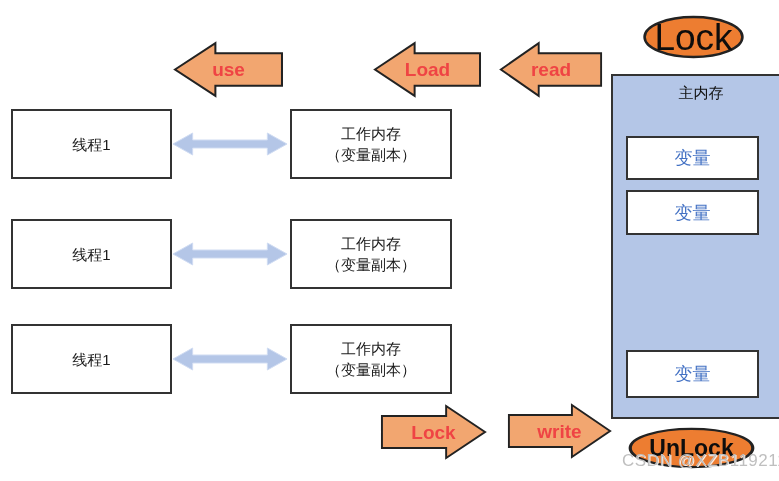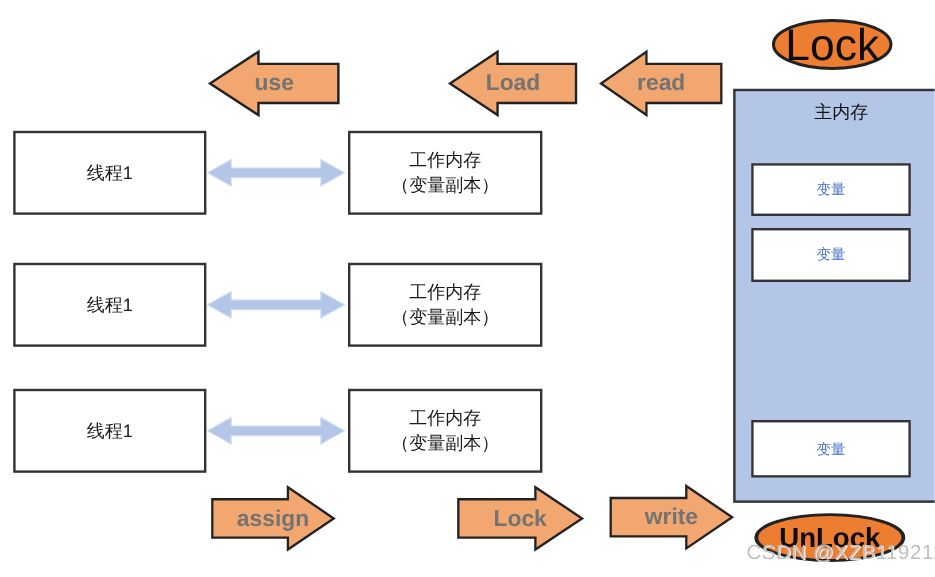--- a/index.html
+++ b/index.html
@@ -6,21 +6,21 @@
   .canvas{
     position:relative;width:779px;height:481px;background:#ffffff;overflow:hidden;
     font-family:"Liberation Sans","DejaVu Sans",sans-serif;
   }
   .abs{position:absolute;}
   svg.fit{position:absolute;left:0;top:0;width:100%;height:100%;display:block;}
 
   
   .block-arrow{display:flex;align-items:center;justify-content:center;}
   .block-arrow polygon{fill:var(--arrow-fill,#F2A670);stroke:var(--outline,#222222);stroke-width:2;stroke-linejoin:miter;}
-  .arrow-label{position:relative;z-index:2;font-weight:700;font-size:19px;color:#737373;line-height:1;}
+  .arrow-label{position:relative;z-index:2;font-weight:700;font-size:19px;color:#ef4444;line-height:1;}
 
   
   .ellipse{display:flex;align-items:center;justify-content:center;}
   .ellipse ellipse{fill:var(--ellipse-fill,#ED7D31);stroke:var(--outline,#222222);stroke-width:2.5;}
   .ellipse-label{position:relative;z-index:2;color:#0d0d0d;line-height:1;}
   .lock-label{font-size:37px;font-weight:400;}
   .unlock-label{font-size:23px;font-weight:700;}
 
   
   .box{
@@ -33,21 +33,21 @@
   .link-arrow polygon{fill:var(--link-fill,#B4C6E7);stroke:#cfdcf2;stroke-width:1;}
 
   
   .main-memory{
     background:var(--memory-fill,#B4C6E7);border:2px solid #333;box-sizing:border-box;
   }
   .mm-title{margin-top:8px;text-align:center;font-size:15px;color:#111;}
   .var-box{
     position:absolute;left:13px;width:133px;background:#fff;border:2px solid #333;box-sizing:border-box;
     display:flex;align-items:center;justify-content:center;
-    color:var(--variable-text,#4472C4);font-size:12px;
+    color:var(--variable-text,#4472C4);font-size:18px;
   }
 
   .watermark{
     font-size:17px;color:#bfbfbf;letter-spacing:0.5px;white-space:nowrap;z-index:5;
     text-shadow:1px 1px 0 rgba(255,255,255,0.85);
   }
 </style>
 </head>
 <body>
 
@@ -126,26 +126,20 @@
       <span>变量</span>
     </div>
     <div class="var-box" style="top:114px;height:45px">
       <span>变量</span>
     </div>
     <div class="var-box" style="top:274px;height:48px">
       <span>变量</span>
     </div>
   </div>
 
-  <div class="abs block-arrow" style="left:175px;top:402px;width:105px;height:60px">
-    <svg class="fit" viewBox="0 0 110 60" preserveAspectRatio="none">
-      <polygon points="108,30 68,4 68,14 2,14 2,46 68,46 68,56"></polygon>
-    </svg>
-    <span class="arrow-label">assign</span>
-  </div>
 
   <div class="abs block-arrow" style="left:380px;top:402px;width:107px;height:60px">
     <svg class="fit" viewBox="0 0 110 60" preserveAspectRatio="none">
       <polygon points="108,30 68,4 68,14 2,14 2,46 68,46 68,56"></polygon>
     </svg>
     <span class="arrow-label">Lock</span>
   </div>
 
   <div class="abs block-arrow" style="left:507px;top:401px;width:105px;height:60px">
     <svg class="fit" viewBox="0 0 110 60" preserveAspectRatio="none">

